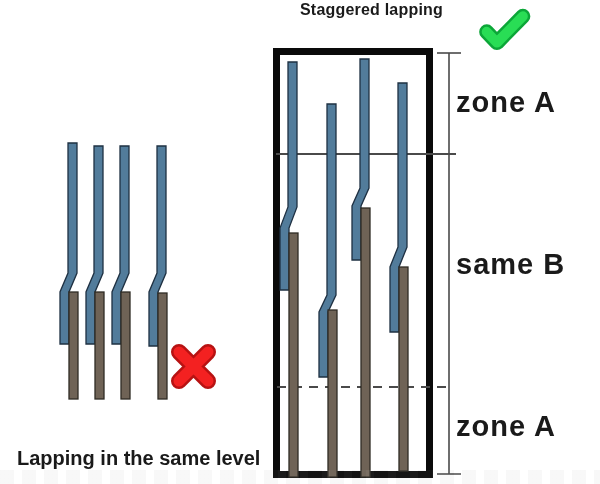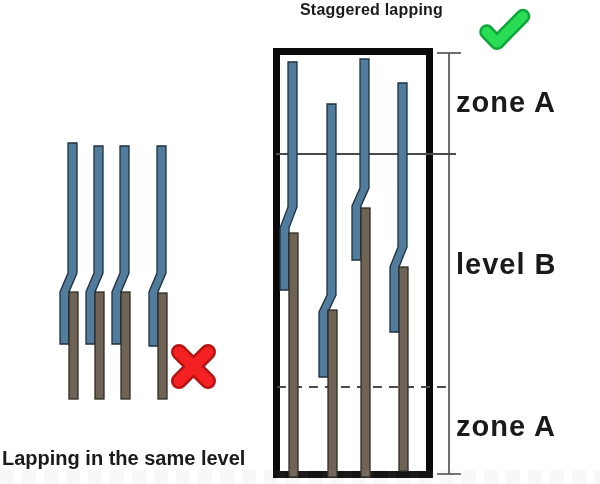--- a/index.html
+++ b/index.html
@@ -16,21 +16,21 @@
     color:var(--text, #1a1a1a);
     font-weight:700;
     white-space:nowrap;
     line-height:1;
   }
   .title-staggered{left:300px;top:2px;font-size:16px;letter-spacing:.2px;}
   .zone-label{font-size:29px;left:456px;letter-spacing:1px;}
   .zone-a-top{top:88px;}
   .zone-b{top:250px;}
   .zone-a-bottom{top:412px;}
-  .caption-left{left:2px;top:448px;font-size:20px;}
+  .caption-left{left:17px;top:448px;font-size:20px;}
   .bar-blue{fill:var(--rebar_blue);stroke:var(--rebar_blue_outline);stroke-width:1.3;}
   .bar-brown{fill:var(--rebar_brown);stroke:var(--rebar_brown_outline);stroke-width:1.3;}
   .frame{fill:none;stroke:var(--frame_black);stroke-width:7;}
   .zline{stroke:var(--line_gray);stroke-width:2;fill:none;}
   .dimline{stroke:var(--line_gray);stroke-width:1.6;fill:none;}
   .check-under{stroke:var(--check_green_dark);stroke-width:15;fill:none;stroke-linecap:round;stroke-linejoin:round;}
   .check-over{stroke:var(--check_green);stroke-width:10;fill:none;stroke-linecap:round;stroke-linejoin:round;}
   .cross-under{stroke:var(--cross_red_dark);stroke-width:16;fill:none;stroke-linecap:round;}
   .cross-over{stroke:var(--cross_red);stroke-width:11;fill:none;stroke-linecap:round;}
   .watermark{
@@ -85,19 +85,19 @@
 
     <g transform="translate(171,344)">
       <path class="cross-under" d="M8 8 L37 37 M37 8 L8 37"></path>
       <path class="cross-over" d="M8 8 L37 37 M37 8 L8 37"></path>
     </g>
   </svg>
 
   <div class="label title-staggered">Staggered lapping</div>
 
   <div class="label zone-label zone-a-top">zone A</div>
-  <div class="label zone-label zone-b">level B</div>
+  <div class="label zone-label zone-b">same B</div>
   <div class="label zone-label zone-a-bottom">zone A</div>
 
   <div class="label caption-left">Lapping in the same level</div>
 
   <div class="watermark"></div>
 </div>
 
 </body></html>

